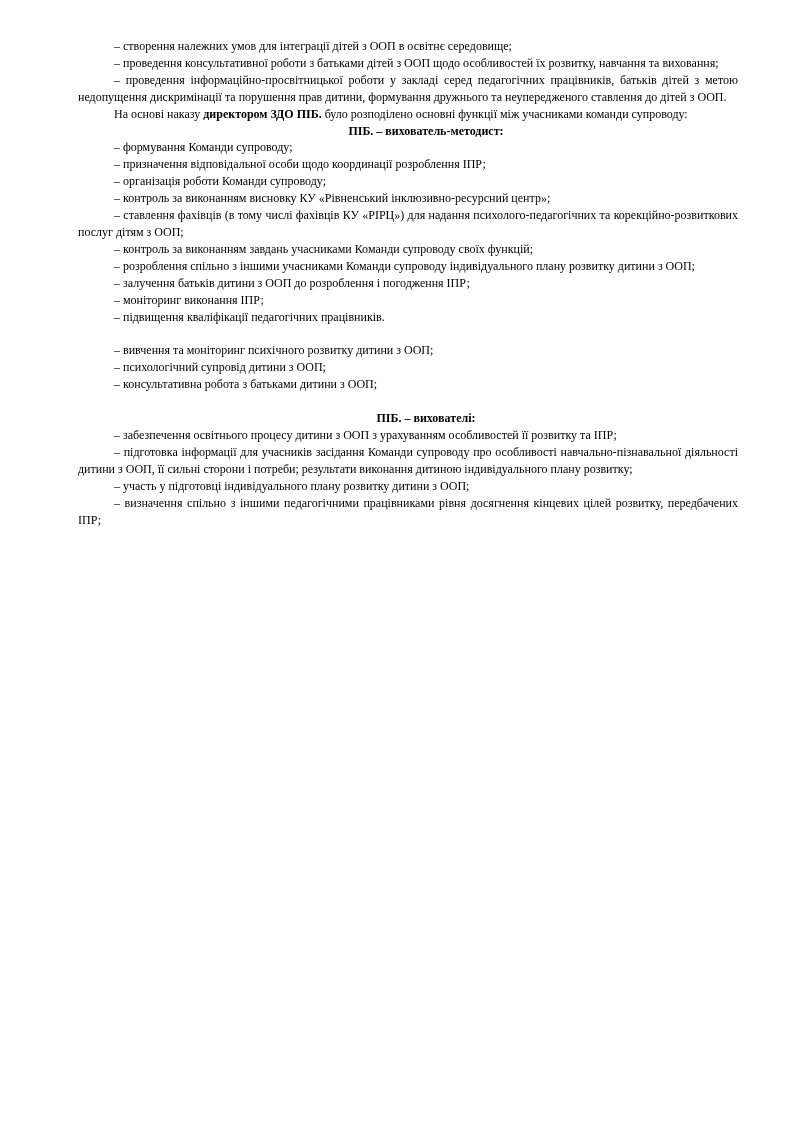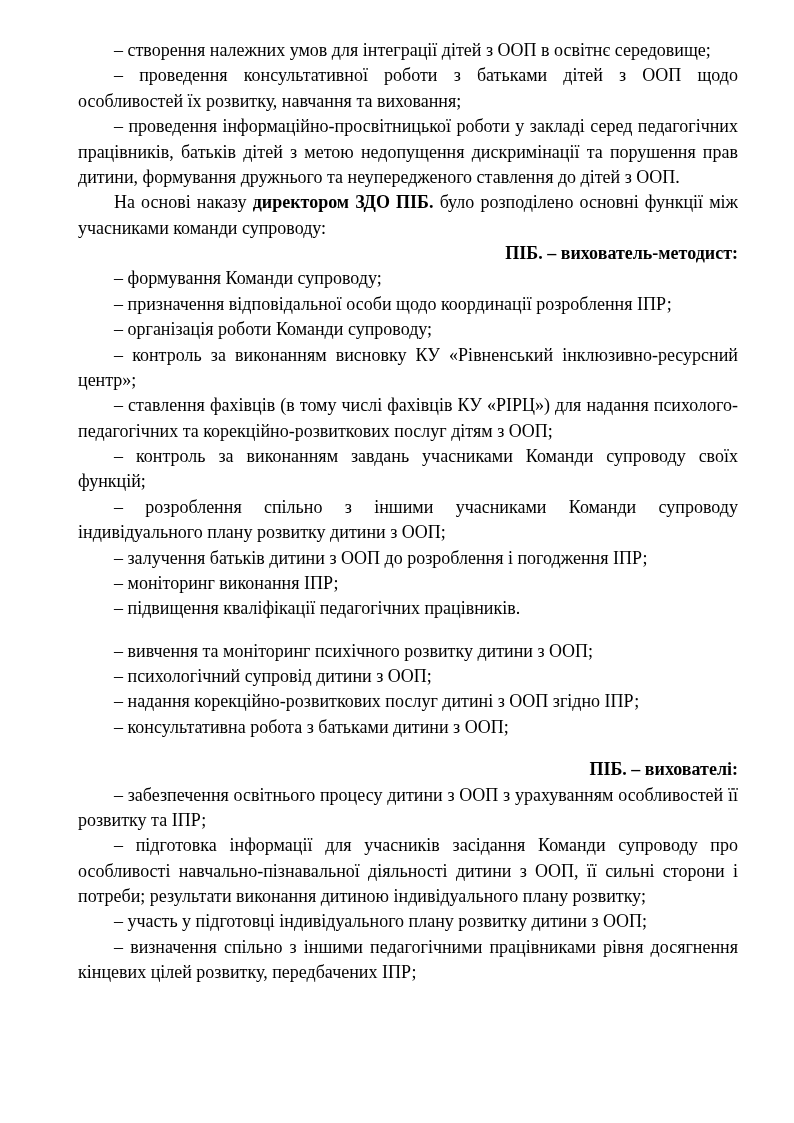--- a/index.html
+++ b/index.html
@@ -8,21 +8,21 @@
     background: #ffffff;
   }
   .page {
     width: 794px;
     height: 1123px;
     background: #ffffff;
     position: relative;
     box-sizing: border-box;
     padding: 38px 56px 40px 78px;
     font-family: "Liberation Serif", "DejaVu Serif", serif;
-    font-size: 18px;
+    font-size: 12px;
     line-height: 1.41;
     color: #000000;
   }
   .doc-body {
     width: 100%;
   }
   p {
     margin: 0;
     padding: 0;
     text-align: justify;
@@ -33,21 +33,21 @@
   }
   .bold {
     font-weight: bold;
   }
   .spacer {
     height: 17px;
   }
   .heading {
     text-indent: 36px;
     font-weight: bold;
-    text-align: right;
+    text-align: center;
   }
 </style>
 </head>
 <body>
 
 <div class="page">
   <div class="doc-body">
 
     <p class="hang">– створення належних умов для інтеграції дітей з ООП в освітнє середовище;</p>
     <p class="hang">– проведення консультативної роботи з батьками дітей з ООП щодо особливостей їх розвитку, навчання та виховання;</p>
@@ -64,21 +64,20 @@
     <p class="hang">– контроль за виконанням завдань учасниками Команди супроводу своїх функцій;</p>
     <p class="hang">– розроблення спільно з іншими учасниками Команди супроводу індивідуального плану розвитку дитини з ООП;</p>
     <p class="hang">– залучення батьків дитини з ООП до розроблення і погодження ІПР;</p>
     <p class="hang">– моніторинг виконання ІПР;</p>
     <p class="hang">– підвищення кваліфікації педагогічних працівників.</p>
 
     <div class="spacer"></div>
 
     <p class="hang">– вивчення та моніторинг психічного розвитку дитини з ООП;</p>
     <p class="hang">– психологічний супровід дитини з ООП;</p>
-    <p class="hang">– надання корекційно-розвиткових послуг дитині з ООП згідно ІПР;</p>
     <p class="hang">– консультативна робота з батьками дитини з ООП;</p>
 
     <div class="spacer"></div>
 
     <p class="heading">ПІБ. – вихователі:</p>
     <p class="hang">– забезпечення освітнього процесу дитини з ООП з урахуванням особливостей її розвитку та ІПР;</p>
     <p class="hang">– підготовка інформації для учасників засідання Команди супроводу про особливості навчально-пізнавальної діяльності дитини з ООП, її сильні сторони і потреби; результати виконання дитиною індивідуального плану розвитку;</p>
     <p class="hang">– участь у підготовці індивідуального плану розвитку дитини з ООП;</p>
     <p class="hang">– визначення спільно з іншими педагогічними працівниками рівня досягнення кінцевих цілей розвитку, передбачених ІПР;</p>
 

